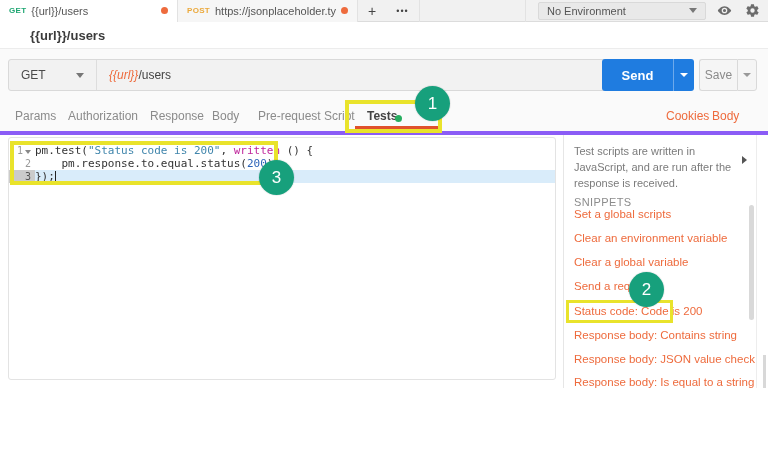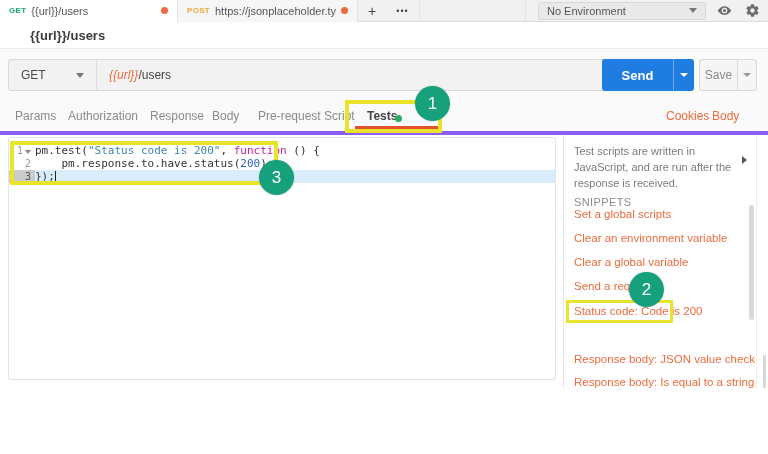--- a/index.html
+++ b/index.html
@@ -177,43 +177,44 @@
     <span class="tab-link" style="left:712px">Body</span>
   </div>
   <span class="green-dot"></span>
   <span class="tests-underline"></span>
 
   <div class="content">
     <div class="editor-pane">
       <div class="editor-box">
         <div class="code-line">
           <span class="gutter"><span>1</span><span class="fold-caret"></span></span>
-          <span class="code-text"><span>pm.test(</span><span class="tok-str">"Status code is 200"</span><span>, </span><span class="tok-kw">function</span><span> () {</span></span>
+          <span class="code-text"><span>pm.test(</span><span class="tok-str">"Status code is 200"</span><span>, </span><span class="tok-kw">written</span><span> () {</span></span>
         </div>
         <div class="code-line">
           <span class="gutter">2</span>
-          <span class="code-text"><span>    pm.response.to.have.status(</span><span class="tok-num">200</span><span>);</span></span>
+          <span class="code-text"><span>    pm.response.to.equal.status(</span><span class="tok-num">200</span><span>);</span></span>
         </div>
         <div class="code-line current">
           <span class="gutter sel">3</span>
           <span class="code-text"><span>});</span></span>
           <span class="cursor"></span>
         </div>
       </div>
     </div>
 
     <div class="sidebar">
       <div class="sb-desc">Test scripts are written in JavaScript, and are run after the response is received.</div>
       <span class="sb-expand"></span>
       <div class="sb-title">SNIPPETS</div>
       <a class="sb-link" style="top:73px">Set a global scripts</a>
       <a class="sb-link" style="top:97px">Clear an environment variable</a>
       <a class="sb-link" style="top:121px">Clear a global variable</a>
       <a class="sb-link" style="top:145px">Send a request</a>
       <a class="sb-link" style="top:170px">Status code: Code is 200</a>
+      <a class="sb-link" style="top:194px">Response body: Contains string</a>
       <a class="sb-link" style="top:218px">Response body: JSON value check</a>
       <a class="sb-link" style="top:241px">Response body: Is equal to a string</a>
       <div class="sb-scroll"></div>
     </div>
   </div>
 
   <div class="win-scroll"></div>
 
   <div class="hl-box" style="left:345px; top:100px; width:97px; height:33px;"></div>
   <div class="hl-box" style="left:10px; top:141px; width:268px; height:44px;"></div>

